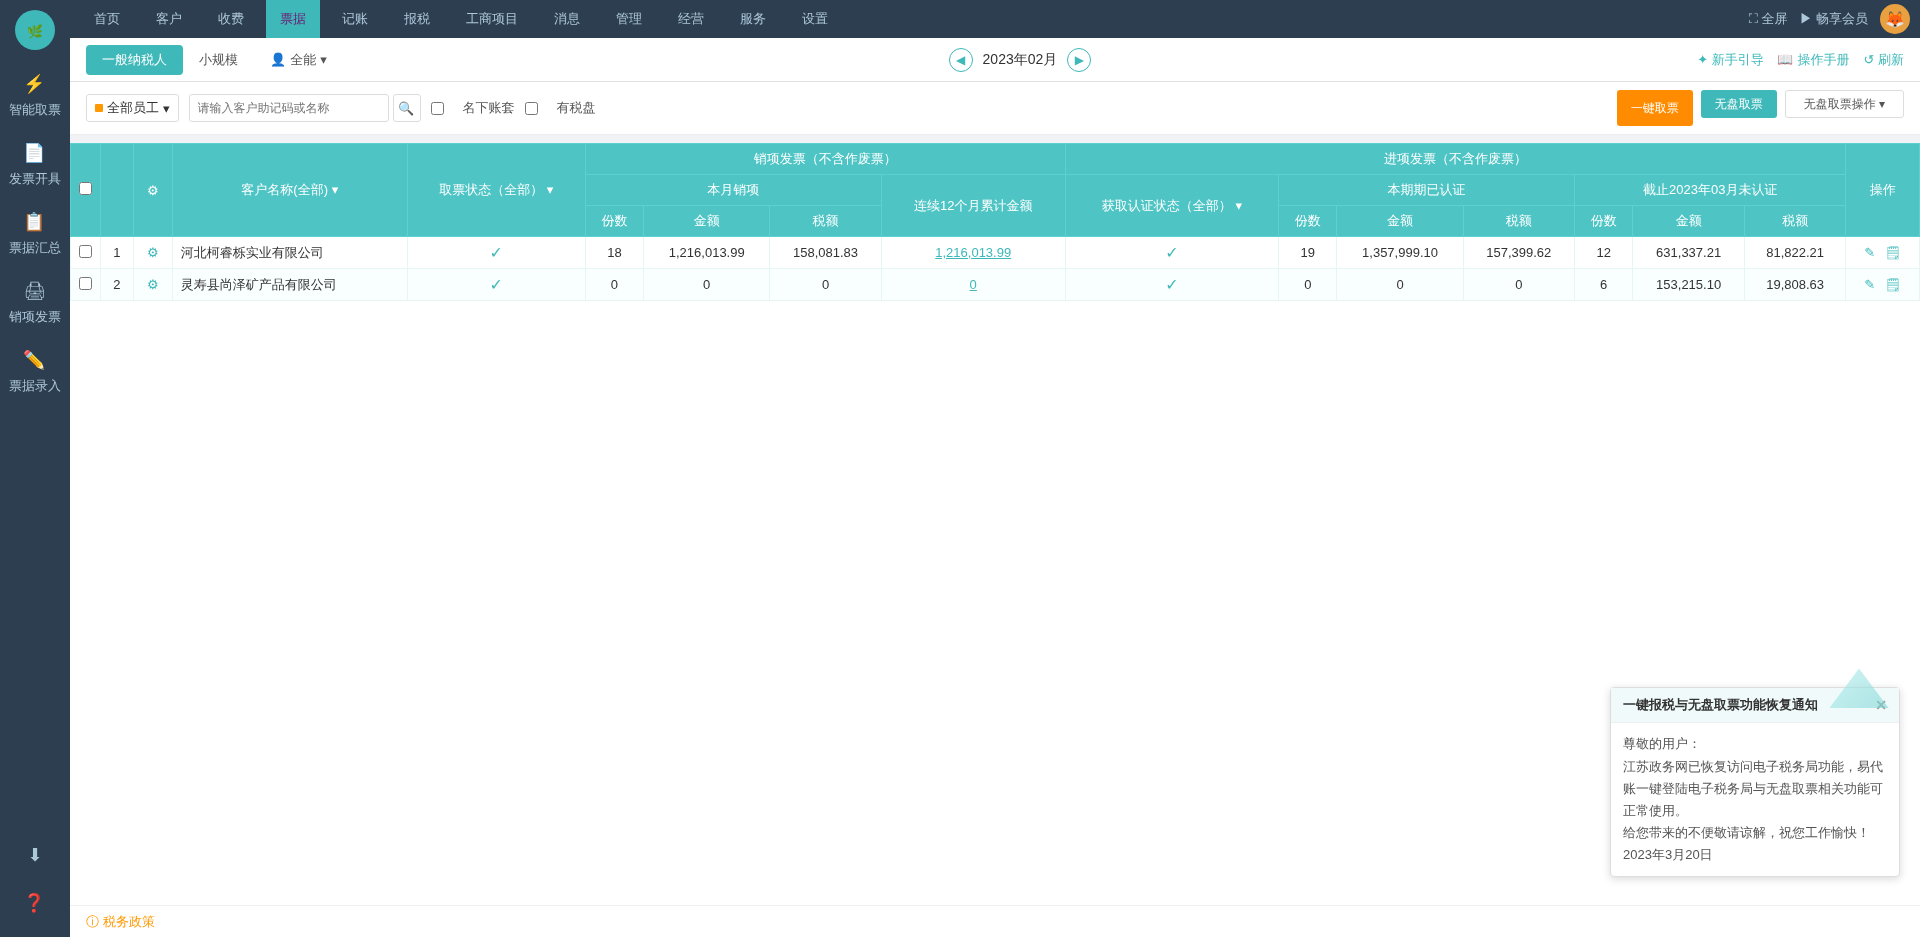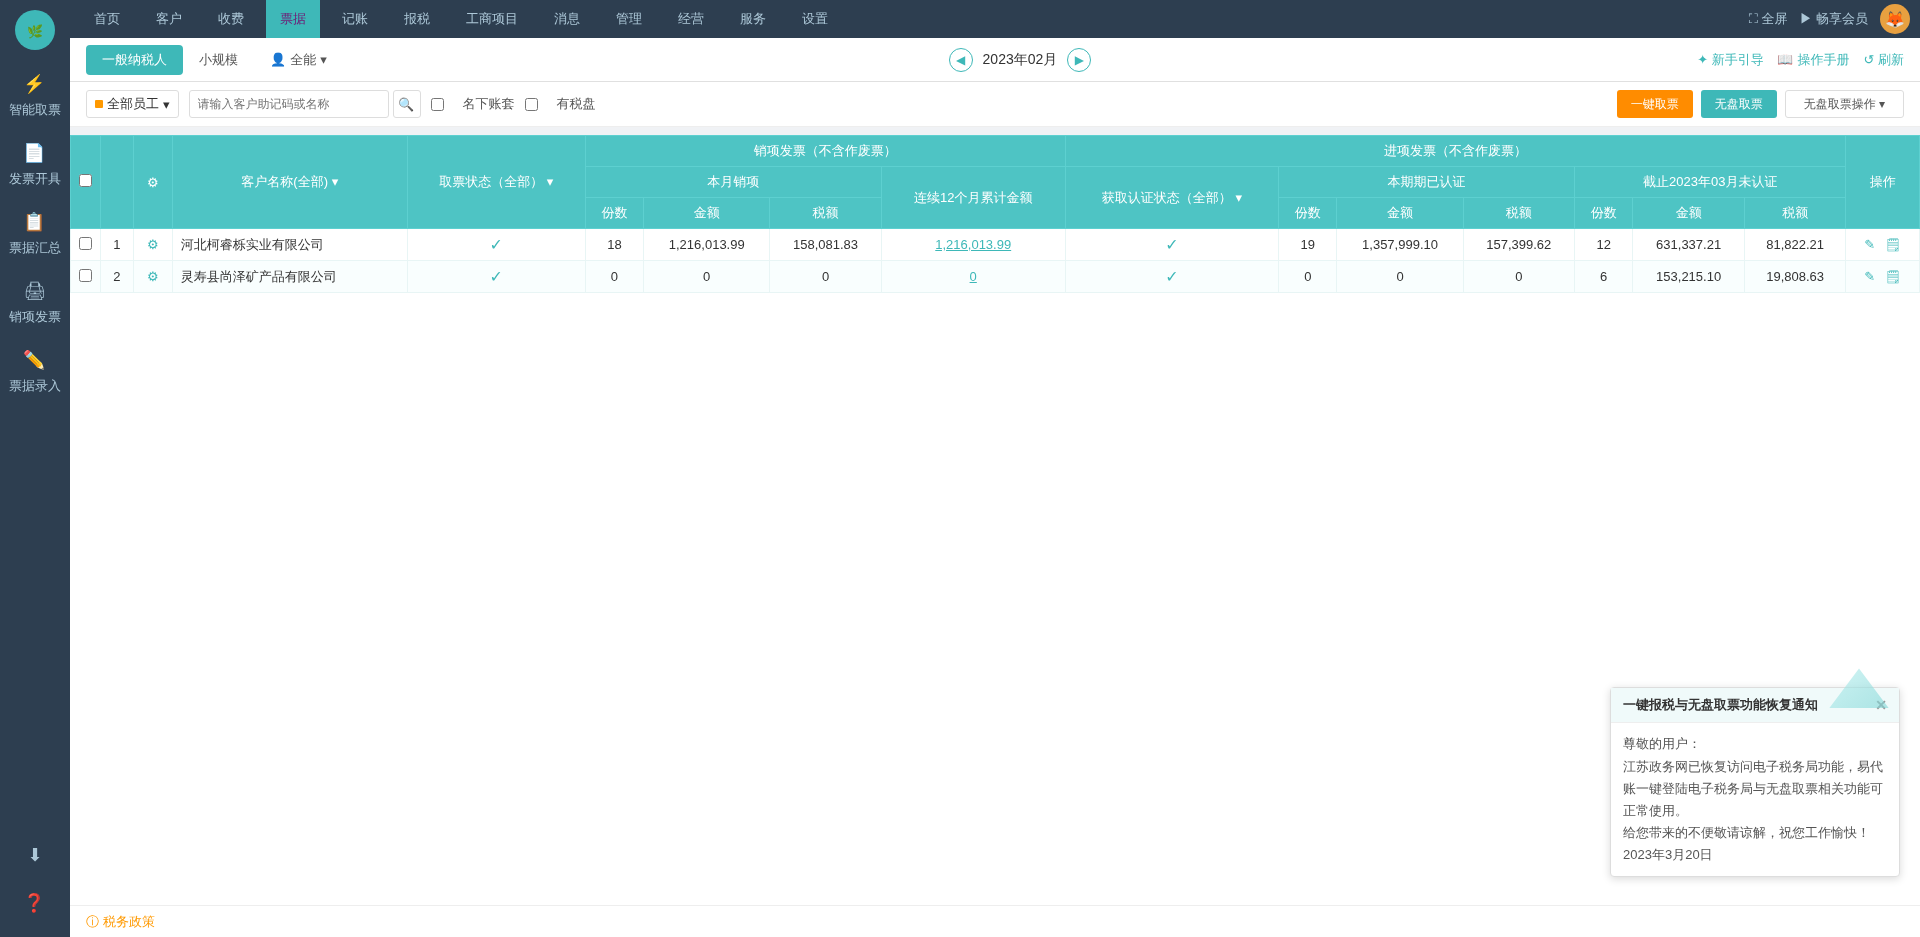--- a/index.html
+++ b/index.html
@@ -221,21 +221,21 @@
       gap: 8px;
     }
     .btn-orange {
       background: #ff8c00;
       color: #fff;
       border: none;
       padding: 5px 14px;
       border-radius: 3px;
       cursor: pointer;
       font-size: 12px;
-      height: 28px;
+      height: 36px;
     }
     .btn-teal {
       background: #3eb8b8;
       color: #fff;
       border: none;
       padding: 5px 14px;
       border-radius: 3px;
       cursor: pointer;
       font-size: 12px;
       height: 28px;

